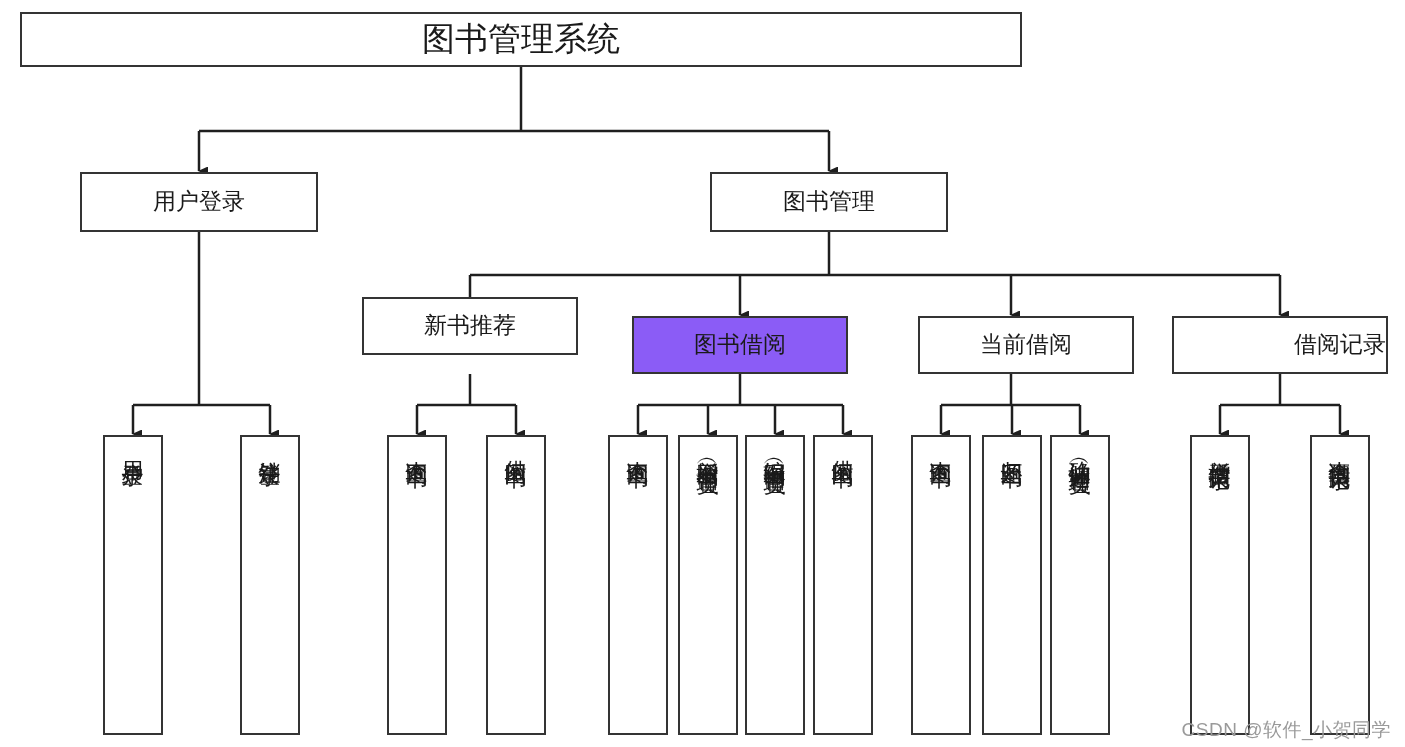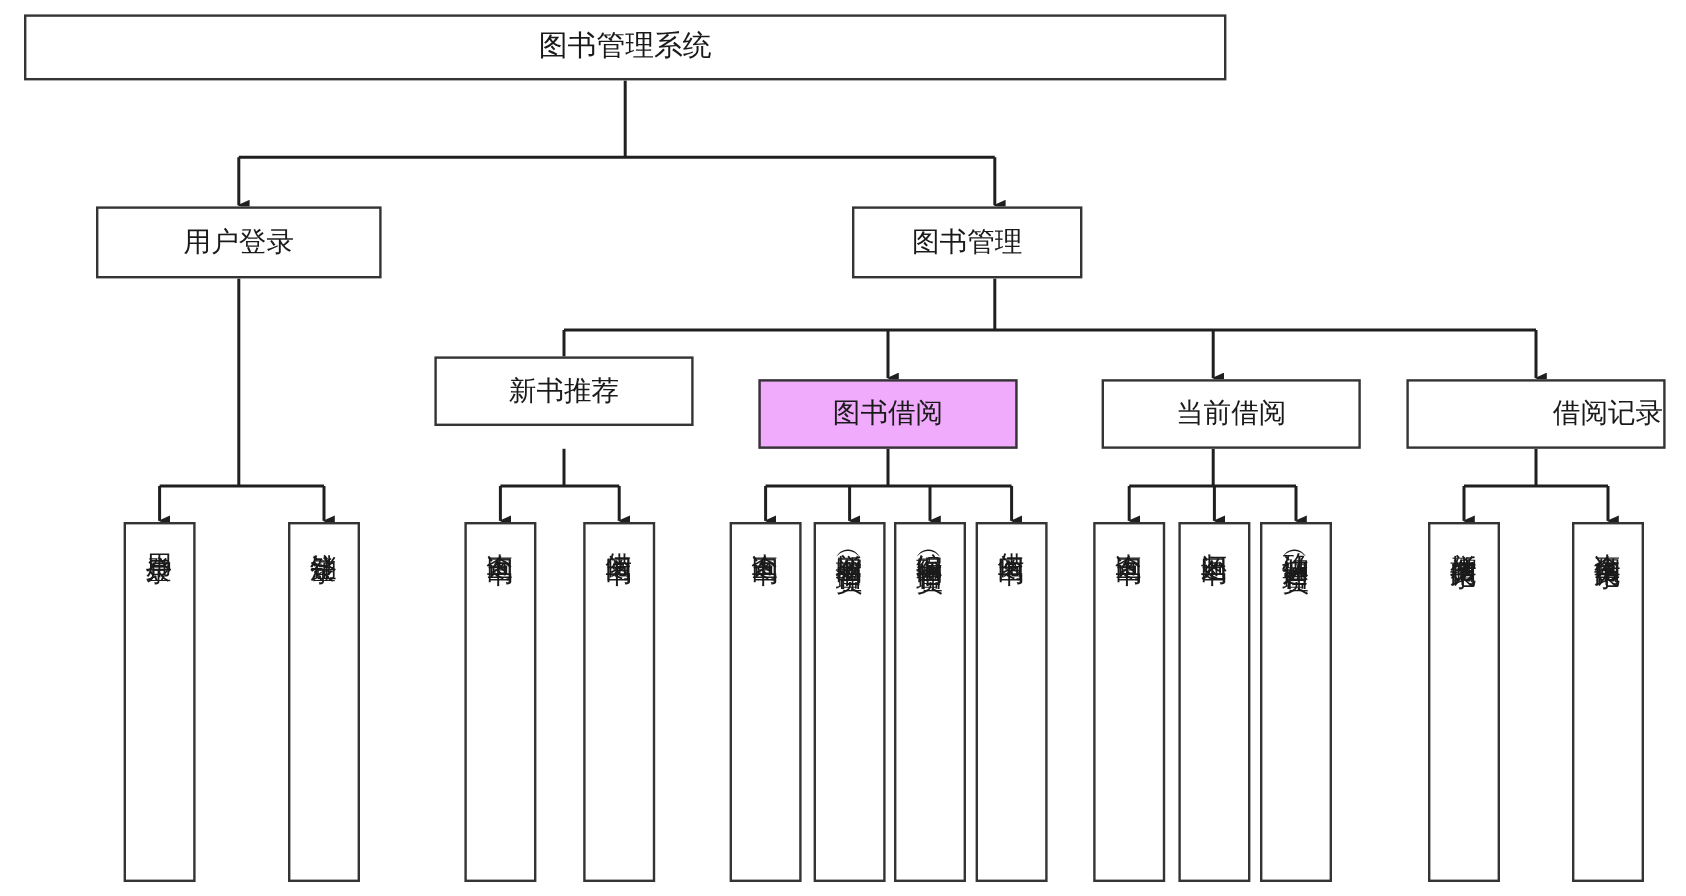--- a/index.html
+++ b/index.html
@@ -43,21 +43,21 @@
     justify-content: center;
     padding-top: 6px;
   }
   .node-box.vertical .node-label {
     writing-mode: vertical-rl;
     text-orientation: upright;
     font-size: 22px;
     letter-spacing: 2px;
     line-height: 1.05;
   }
-  .node-box.root .node-label { font-size: 24px; }
+  .node-box.root .node-label { font-size: 33px; }
   #connector-layer {
     position: absolute;
     left: 0;
     top: 0;
     width: 1405px;
     height: 747px;
     pointer-events: none;
   }
   #watermark {
     position: absolute;
@@ -117,27 +117,27 @@
       </g>
   </svg>
 
   <div id="node-layer">
       <div class="node-box horizontal root" style="left: 20px; top: 12px; width: 1002px; height: 55px; border-color: rgb(52, 52, 52); background: rgb(255, 255, 255);">
         <span class="node-label" style="color: rgb(26, 26, 26);">图书管理系统</span>
       </div>
       <div class="node-box horizontal" style="left: 80px; top: 172px; width: 238px; height: 60px; border-color: rgb(52, 52, 52); background: rgb(255, 255, 255);">
         <span class="node-label" style="color: rgb(26, 26, 26);">用户登录</span>
       </div>
-      <div class="node-box horizontal" style="left: 710px; top: 172px; width: 192px; height: 60px; border-color: rgb(52, 52, 52); background: rgb(255, 255, 255);">
+      <div class="node-box horizontal" style="left: 710px; top: 172px; width: 238px; height: 60px; border-color: rgb(52, 52, 52); background: rgb(255, 255, 255);">
         <span class="node-label" style="color: rgb(26, 26, 26);">图书管理</span>
       </div>
       <div class="node-box horizontal" style="left: 362px; top: 297px; width: 216px; height: 58px; border-color: rgb(52, 52, 52); background: rgb(255, 255, 255);">
         <span class="node-label" style="color: rgb(26, 26, 26);">新书推荐</span>
       </div>
-      <div class="node-box horizontal" style="left: 632px; top: 316px; width: 216px; height: 58px; border-color: rgb(52, 52, 52); background: #f0abfc;">
+      <div class="node-box horizontal" style="left: 632px; top: 316px; width: 216px; height: 58px; border-color: rgb(52, 52, 52); background: #8b5cf6;">
         <span class="node-label" style="color: rgb(26, 26, 26);">图书借阅</span>
       </div>
       <div class="node-box horizontal" style="left: 903px; top: 316px; width: 216px; height: 58px; border-color: rgb(52, 52, 52); background: rgb(255, 255, 255); margin-left: 15px;">
         <span class="node-label" style="color: rgb(26, 26, 26);">当前借阅</span>
       </div>
       <div class="node-box horizontal" style="left: 1172px; top: 316px; width: 216px; height: 58px; border-color: rgb(52, 52, 52); background: rgb(255, 255, 255); justify-content: flex-end;">
         <span class="node-label" style="color: rgb(26, 26, 26);">借阅记录</span>
       </div>
       <div class="node-box vertical" style="left: 103px; top: 435px; width: 60px; height: 300px; border-color: rgb(52, 52, 52); background: rgb(255, 255, 255);">
         <span class="node-label" style="color: rgb(26, 26, 26);">用户登录</span>
@@ -173,14 +173,15 @@
         <span class="node-label" style="color: rgb(26, 26, 26);">确认归还（管理员）</span>
       </div>
       <div class="node-box vertical" style="left: 1190px; top: 435px; width: 60px; height: 300px; border-color: rgb(52, 52, 52); background: rgb(255, 255, 255);">
         <span class="node-label" style="color: rgb(26, 26, 26);">新增借阅记录</span>
       </div>
       <div class="node-box vertical" style="left: 1310px; top: 435px; width: 60px; height: 300px; border-color: rgb(52, 52, 52); background: rgb(255, 255, 255);">
         <span class="node-label" style="color: rgb(26, 26, 26);">查询借阅记录</span>
       </div>
     </div>
 
+  <div id="watermark">CSDN @软件_小贺同学</div>
 
 </div>
 
 </body></html>

